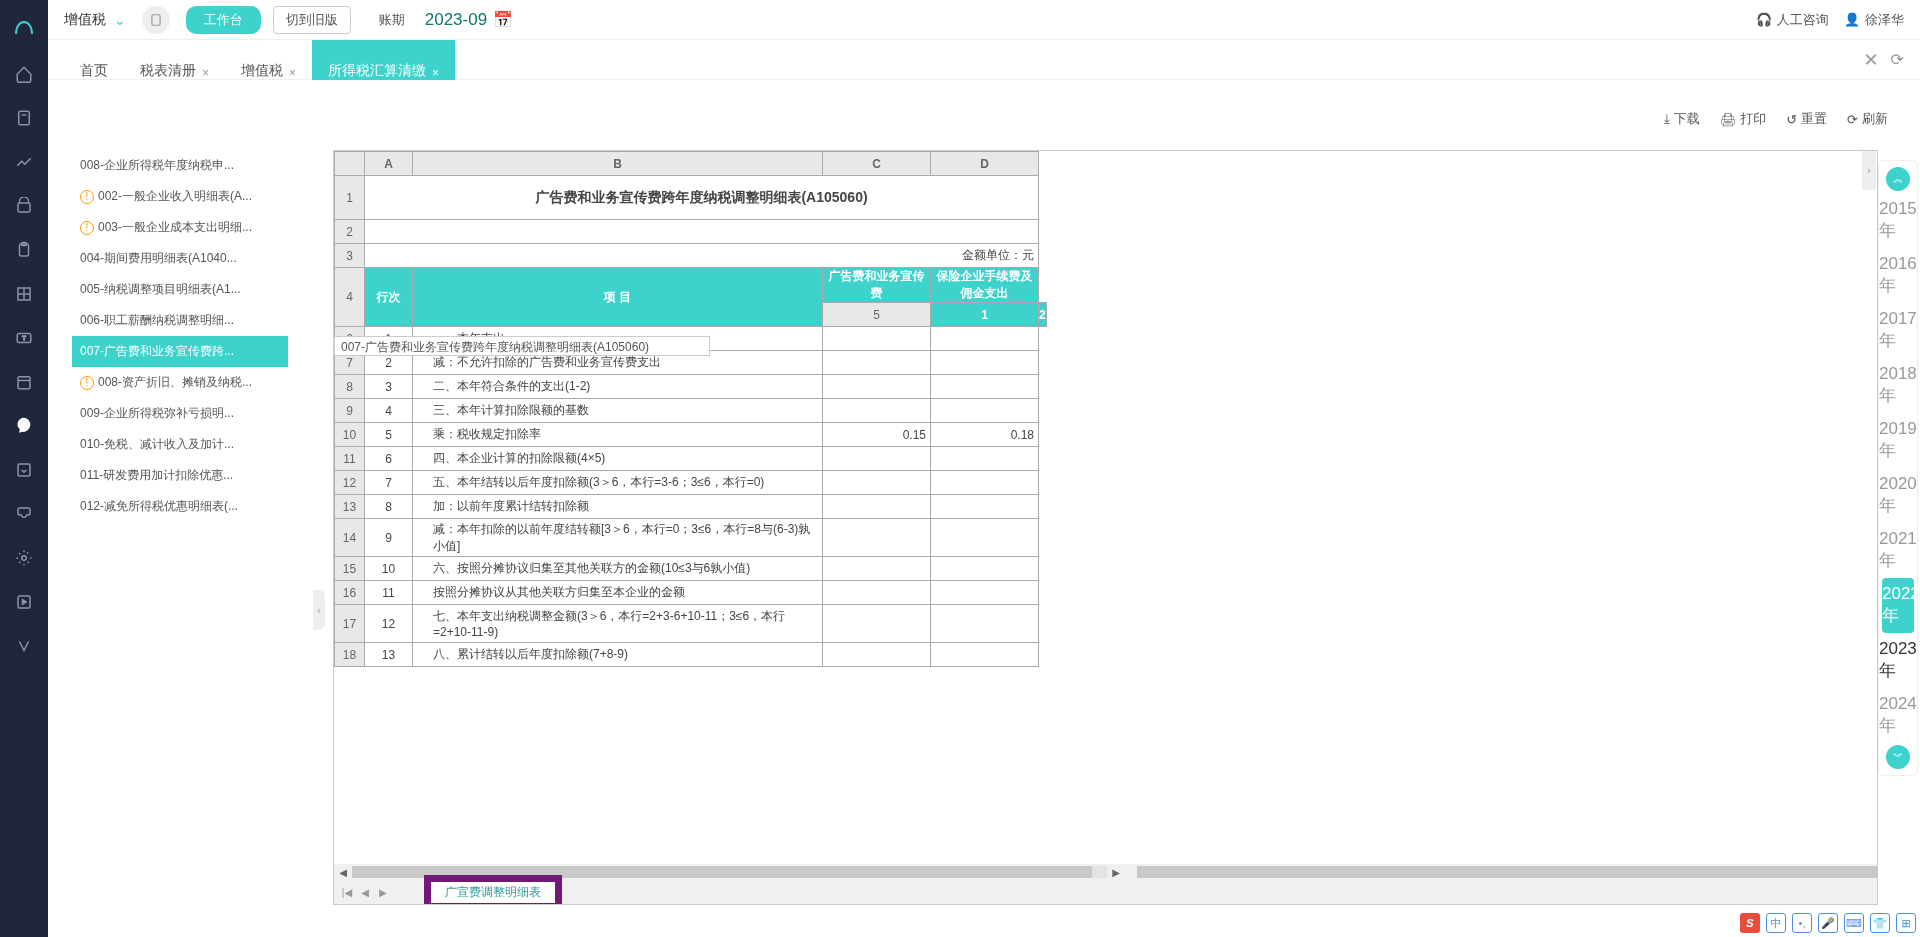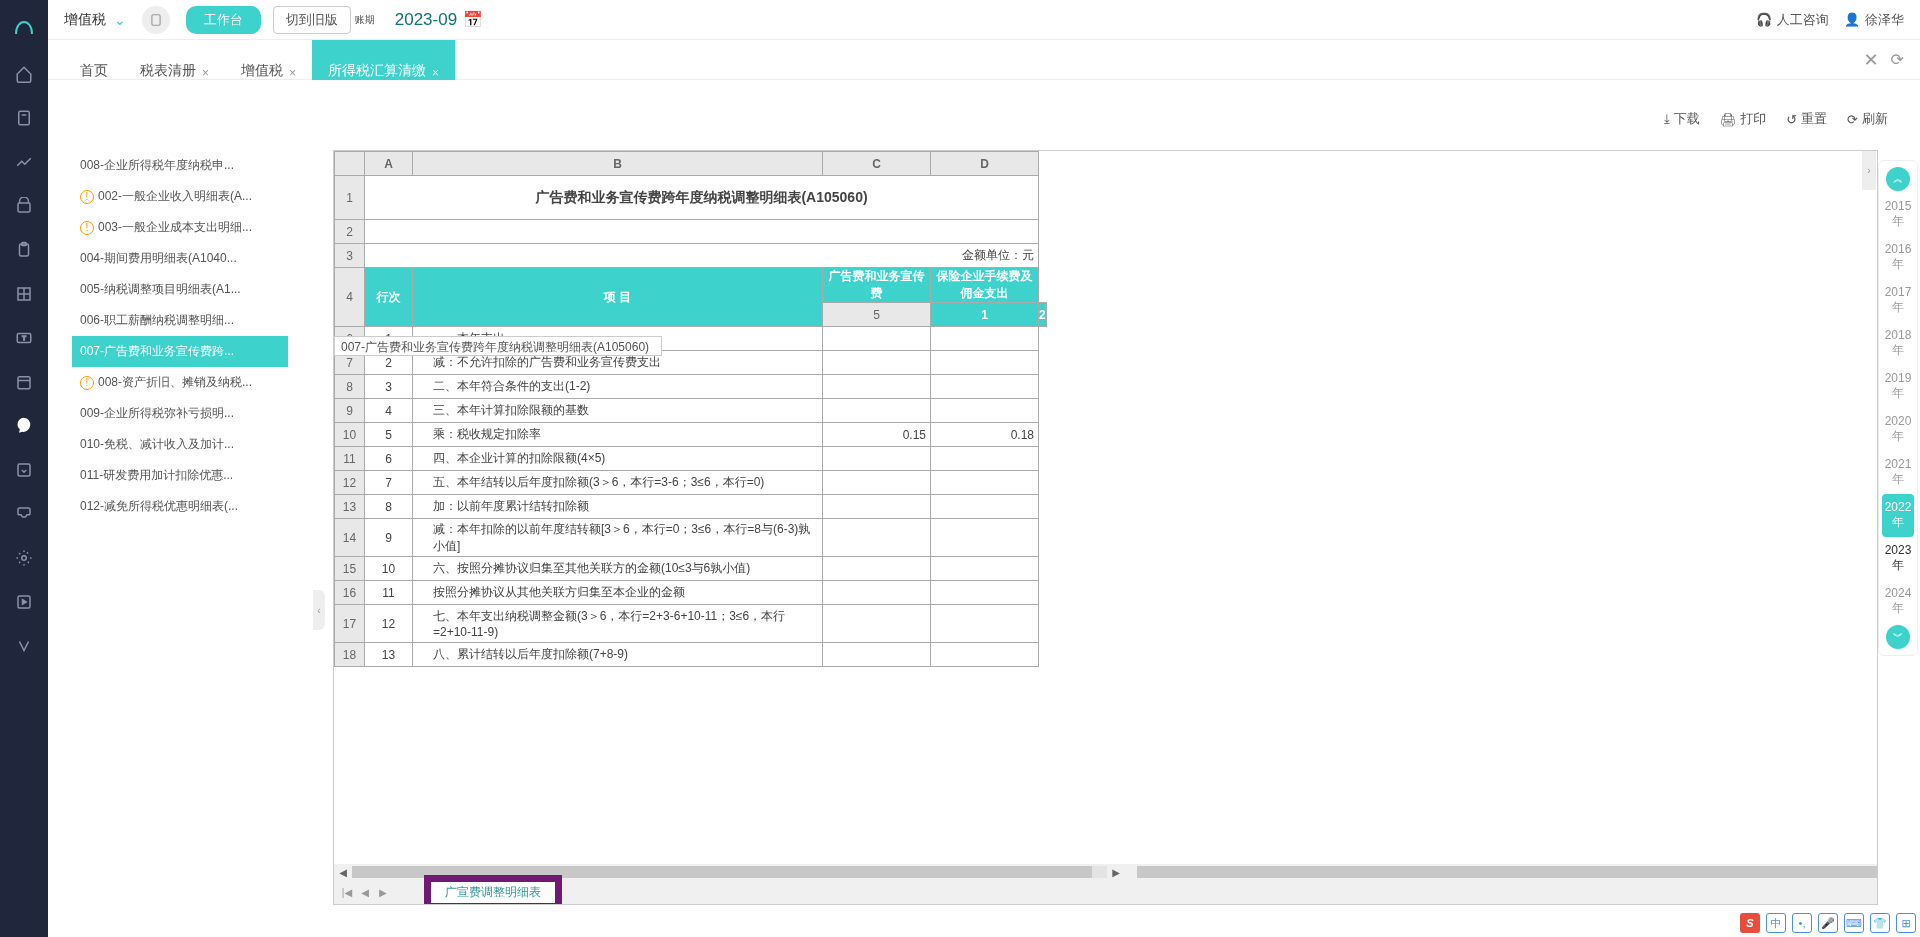--- a/index.html
+++ b/index.html
@@ -7,21 +7,21 @@
 .sidebar{position:absolute;left:0;top:0;width:48px;height:937px;background:#20263b;display:flex;flex-direction:column;align-items:center;padding-top:12px;gap:24px}
 .sidebar .logo{width:28px;height:28px;color:#3dd2cc;display:flex;align-items:center;justify-content:center}
 .sidebar .nav-icon{width:20px;height:20px;color:#8b92a8;display:flex;align-items:center;justify-content:center;cursor:pointer}
 .sidebar .nav-icon.active{color:#fff}
 .topbar{position:absolute;left:48px;top:0;right:0;height:40px;background:#fff;border-bottom:1px solid #eee;display:flex;align-items:center;padding:0 16px}
 .breadcrumb{font-size:14px;color:#333;display:flex;align-items:center;gap:8px}
 .breadcrumb .chev{color:#3dd2cc}
 .topbar .round-btn{width:28px;height:28px;border-radius:50%;background:#eee;margin-left:16px;display:flex;align-items:center;justify-content:center;color:#999}
 .topbar .pill{background:#3dd2cc;color:#fff;padding:5px 18px;border-radius:10px;margin-left:16px;font-size:13px;cursor:pointer}
 .topbar .outline-btn{border:1px solid #ccc;padding:4px 12px;border-radius:4px;margin-left:12px;font-size:13px;cursor:pointer;color:#555}
-.topbar .period-label{margin-left:4px;font-size:10px;color:#555}
+.topbar .period-label{margin-left:28px;font-size:13px;color:#555}
 .topbar .period-val{margin-left:20px;font-size:17px;color:#0f766e}
 .topbar .cal-icon{margin-left:6px;color:#3dd2cc}
 .topbar .right{margin-left:auto;display:flex;align-items:center;gap:16px;font-size:13px;color:#555}
 .topbar .right .item{display:flex;align-items:center;gap:4px;cursor:pointer}
 .tabbar{position:absolute;left:48px;top:40px;right:0;height:40px;background:#fff;border-bottom:1px solid #eee;display:flex;align-items:center;padding:0 16px}
 .tab{padding:0 16px;height:40px;display:flex;align-items:flex-end;font-size:14px;color:#555;cursor:pointer;gap:6px}
 .tab.active{background:#3dd2cc;color:#fff}
 .tab .close{font-size:12px;color:#999}
 .tab.active .close{color:#fff}
 .tabbar .tab-close-icon{margin-left:auto;color:#999;cursor:pointer;font-size:18px}
@@ -51,23 +51,23 @@
 .sheet .body-area{position:absolute;left:0;top:0;right:16px;bottom:40px;overflow:auto}
 .sheet .hscroll{position:absolute;left:0;right:0;bottom:24px;height:16px;background:#f0f0f0;display:flex;align-items:center}
 .sheet .hscroll .arrow{width:18px;text-align:center;color:#666;cursor:pointer;font-size:10px}
 .sheet .hscroll .track{flex:1;height:12px;background:#e4e4e4;position:relative}
 .sheet .hscroll .thumb{position:absolute;left:0;width:740px;height:12px;background:#c8c8c8}
 .sheet .hscroll .track2{width:740px;height:12px;background:#e4e4e4;margin-left:4px;position:relative}
 .sheet .hscroll .thumb2{position:absolute;left:0;width:740px;height:12px;background:#c8c8c8}
 .sheet .tabs-bottom{position:absolute;left:0;right:0;bottom:0;height:24px;background:#f0f0f0;display:flex;align-items:center;padding-left:50px}
 .sheet .tabs-bottom .nav{width:18px;text-align:center;color:#999;cursor:pointer;font-size:10px;position:absolute}
 .sheet .tabs-bottom .btab{background:#fff;border:7px solid #701a75;padding:2px 14px;font-size:12px;color:#399;cursor:pointer}
-.sheet .formula-bar{position:absolute;left:0;top:185px;background:#fff;border:1px solid #ccc;width:328px;height:20px;font-size:12px;padding:2px 6px;color:#555;z-index:2}
+.sheet .formula-bar{position:absolute;left:0;top:185px;background:#fff;border:1px solid #ccc;width:376px;height:20px;font-size:12px;padding:2px 6px;color:#555;z-index:2}
 .year-panel{position:absolute;right:2px;top:80px;width:40px;background:#fff;border:1px solid #eee;border-radius:6px;padding:4px 0}
-.year-panel .yr{padding:6px 0;text-align:center;font-size:12px;color:#999;cursor:pointer}
+.year-panel .yr{padding:6px 0;text-align:left;font-size:17px;color:#999;cursor:pointer}
 .year-panel .yr.cur{background:#3dd2cc;color:#fff;border-radius:4px;margin:0 3px}
 .year-panel .yr.dark{color:#333}
 .year-panel .arrow-btn{width:24px;height:24px;border-radius:50%;background:#3dd2cc;color:#fff;margin:2px auto;display:flex;align-items:center;justify-content:center;cursor:pointer;font-size:10px}
 .expand-handle{position:absolute;right:44px;top:70px;width:14px;height:40px;background:#eee;display:flex;align-items:center;justify-content:center;color:#999;cursor:pointer;font-size:10px}
 .ime-bar{position:absolute;right:4px;bottom:4px;display:flex;gap:6px;align-items:center}
 .ime-bar .ime-icon{width:20px;height:20px;display:flex;align-items:center;justify-content:center;font-size:11px;color:#4a90e2;border:1px solid #4a90e2;border-radius:3px}
 .ime-bar .s-logo{background:#e74c3c;color:#fff;border:none;font-weight:bold;font-style:italic}
 </style>
 </head>
 <body>

